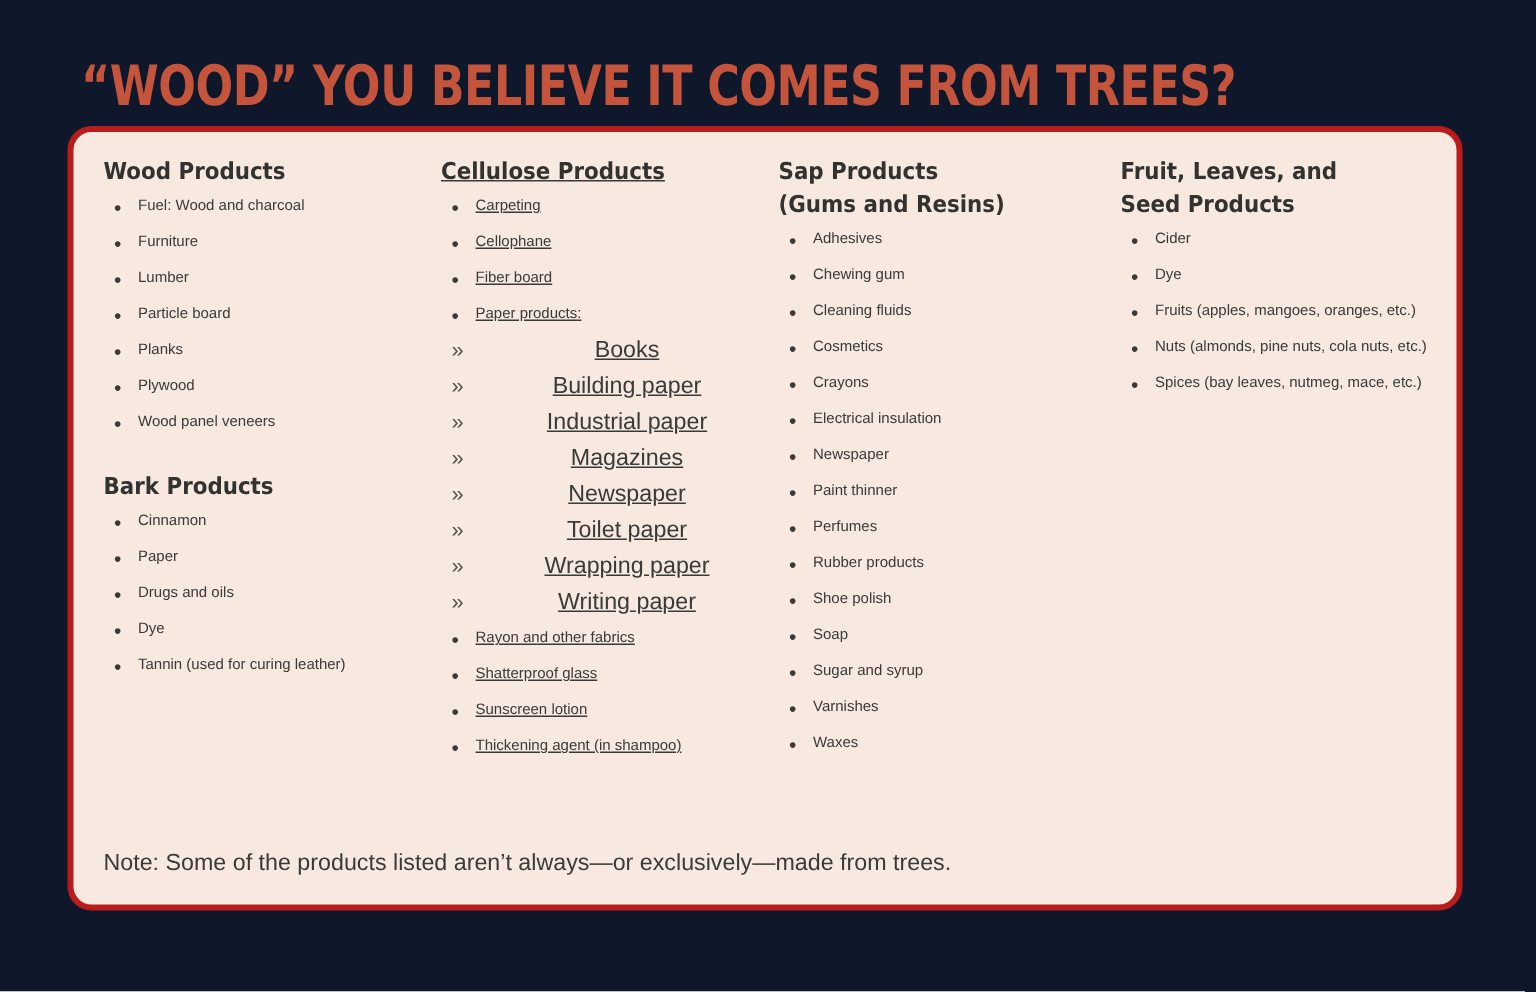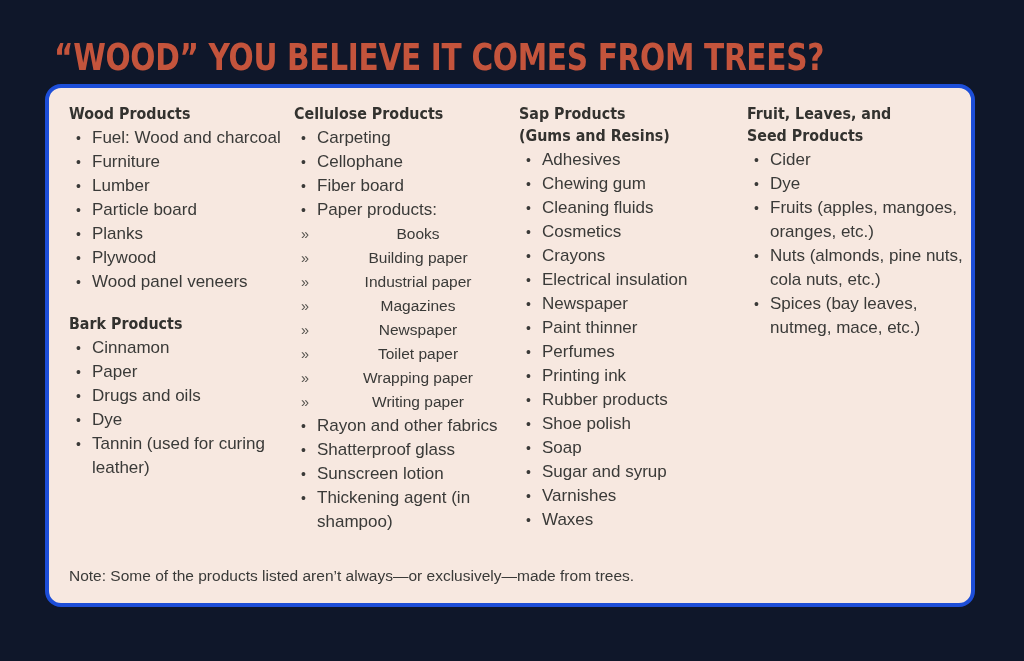--- a/index.html
+++ b/index.html
@@ -43,39 +43,39 @@
 
   
   .card {
     position: absolute;
     left: 45px;
     top: 84px;
     width: 930px;
     height: 523px;
     box-sizing: border-box;
     background: #F7E8E0;
-    border: 4px solid #1d4ed8;
+    border: 4px solid #b91c1c;
     border-radius: 16px;
     z-index: 1;
   }
 
   .columns {
     position: absolute;
     left: 0; top: 0;
     width: 100%;
     height: 100%;
   }
 
   .col {
     position: absolute;
     top: 16px;
     color: #3A3A38;
   }
   .col-1 { left: 20px;  width: 225px; }
-  .col-2 { left: 245px; width: 220px; }
+  .col-2 { left: 245px; width: 220px; text-decoration: underline; }
   .col-3 { left: 470px; width: 215px; }
   .col-4 { left: 698px; width: 222px; }
 
   .heading {
     font-family: "DejaVu Sans", sans-serif;
     font-weight: bold;
     font-size: 15.5px;
     line-height: 20px;
     color: #33322F;
     margin: 0 0 2px 0;
@@ -87,21 +87,21 @@
 
   ul.list {
     list-style: none;
     margin: 0;
     padding: 0;
   }
   ul.list > li {
     position: relative;
     padding-left: 23px;
     margin: 0;
-    font-size: 17px;
+    font-size: 10px;
     line-height: 24px;
     color: #3A3A38;
   }
   ul.list > li::before {
     content: "\2022";
     position: absolute;
     left: 7px;
     top: -0.5px;
     font-size: 14px;
     line-height: 24px;
@@ -205,21 +205,20 @@
         <ul class="list">
           <li>Adhesives</li>
           <li>Chewing gum</li>
           <li>Cleaning fluids</li>
           <li>Cosmetics</li>
           <li>Crayons</li>
           <li>Electrical insulation</li>
           <li>Newspaper</li>
           <li>Paint thinner</li>
           <li>Perfumes</li>
-          <li>Printing ink</li>
           <li>Rubber products</li>
           <li>Shoe polish</li>
           <li>Soap</li>
           <li>Sugar and syrup</li>
           <li>Varnishes</li>
           <li>Waxes</li>
         </ul>
       </div>
 
       <div class="col col-4">

